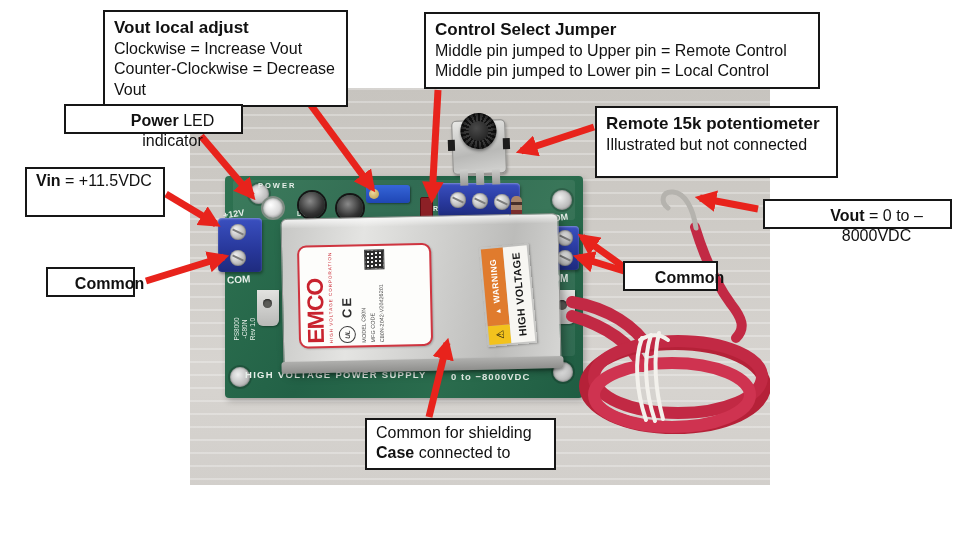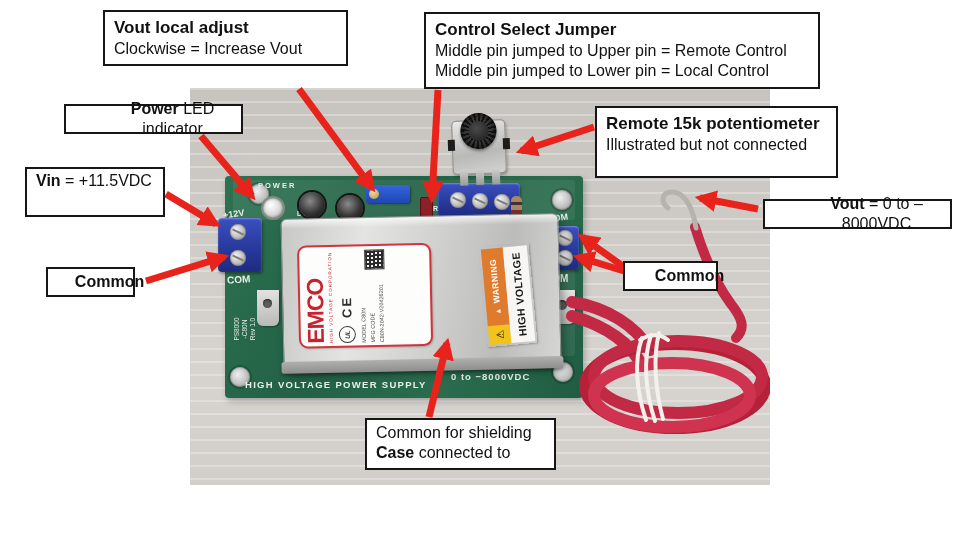--- a/index.html
+++ b/index.html
@@ -91,21 +91,21 @@
   .knob::after{content:"";position:absolute;left:8px;top:8px;width:20px;height:20px;border-radius:50%;
     background:radial-gradient(circle at 40% 35%,#4a4a4a,#1b1b1b);}
   .potpin{position:absolute;width:8px;height:16px;top:48px;background:linear-gradient(180deg,#cfcfcd,#9a9a98);}
   .potclip{position:absolute;width:7px;height:11px;top:18px;background:#1c1c1c;}
 
   
   .co{position:absolute;background:#fff;border:2px solid #161616;padding:5px 9px;
     font-size:16px;line-height:1.28;z-index:6;box-sizing:border-box;}
   .co .t{font-weight:bold;font-size:17px;}
   .co b{font-weight:bold;}
-  .ctr{display:flex;align-items:center;justify-content:center;text-align:center;padding-left:47px;}
+  .ctr{display:flex;justify-content:center;text-align:center;padding-left:47px;}
 
   svg.overlay{position:absolute;left:0;top:0;z-index:5;pointer-events:none;}
   svg.photo-art{position:absolute;left:0;top:0;z-index:3;pointer-events:none;}
 </style>
 </head>
 <body>
 
 <div id="canvas">
 
   <div class="photo">
@@ -164,21 +164,21 @@
         <div class="tabhole" style="left:8px;top:10px;width:10px;height:10px;"></div>
       </div>
 
       <div class="silk" style="left:-6px;top:140px;width:54px;height:26px;transform:rotate(-90deg);
            font-size:6.5px;line-height:1.2;text-align:center;font-weight:normal;">
         <div>PS8000</div>
         <div>-C80N</div>
         <div>Rev 1.0</div>
       </div>
 
-      <div class="silk" style="left:20px;top:203px;font-size:9.5px;letter-spacing:1.3px;">HIGH VOLTAGE POWER SUPPLY</div>
+      <div class="silk" style="left:20px;top:193px;font-size:9.5px;letter-spacing:1.3px;">HIGH VOLTAGE POWER SUPPLY</div>
       <div class="silk" style="left:226px;top:195px;font-size:9.5px;letter-spacing:1px;">0 to −8000VDC</div>
 
       <div class="module">
         <div class="mlabel">
           <div class="rot90">
             <div class="brand">EMCO</div>
             <div class="brandsub">HIGH VOLTAGE CORPORATION</div>
             <div class="marksrow">
               <span class="ulmark">UL</span>
               <span class="cemark">CE</span>
@@ -253,20 +253,21 @@
       <line x1="758" y1="209" x2="700" y2="198"></line>
       <line x1="624" y1="267" x2="582" y2="237"></line>
       <line x1="624" y1="271" x2="578" y2="257"></line>
       <line x1="429" y1="417" x2="447" y2="343"></line>
     </g>
   </svg>
 
   <div class="co" style="left:103px;top:10px;width:245px;">
     <div class="t">Vout local adjust</div>
     <div>Clockwise = Increase Vout</div>
+    <div>Counter-Clockwise = Decrease Vout</div>
   </div>
 
   <div class="co" style="left:424px;top:12px;width:396px;">
     <div class="t">Control Select Jumper</div>
     <div>Middle pin jumped to Upper pin = Remote Control</div>
     <div>Middle pin jumped to Lower pin = Local Control</div>
   </div>
 
   <div class="co ctr" style="left:64px;top:104px;width:179px;height:30px;">
     <div><b>Power</b><span> LED indicator</span></div>

